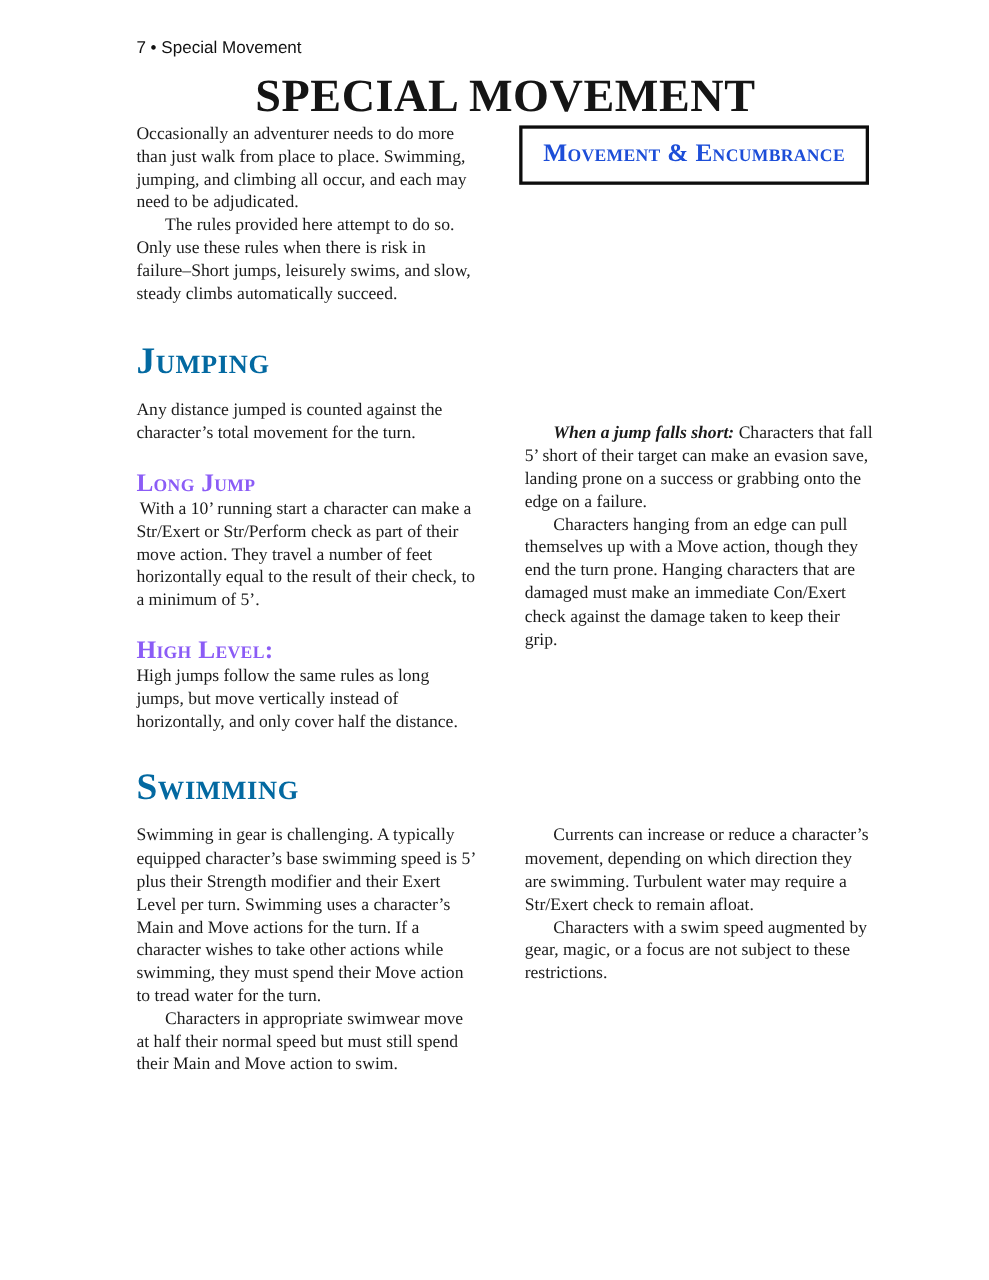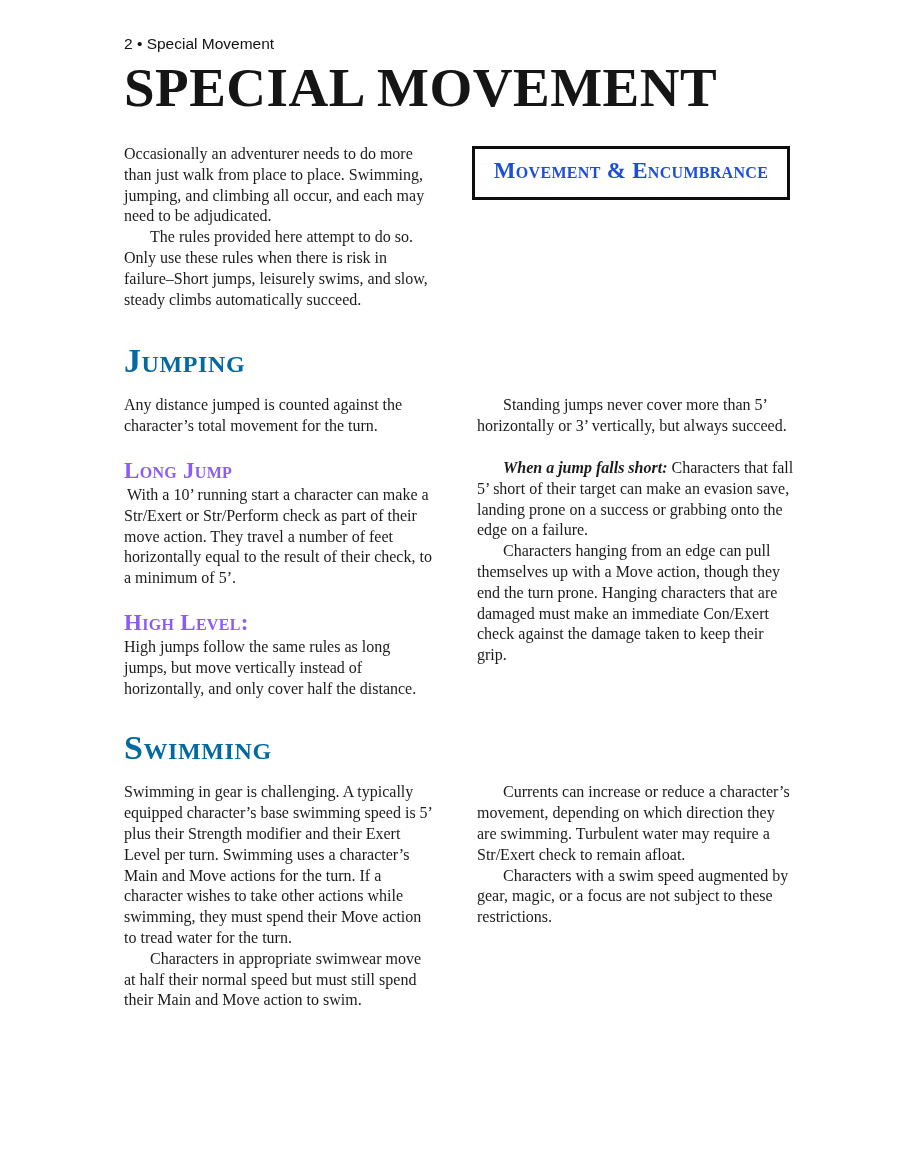--- a/index.html
+++ b/index.html
@@ -17,34 +17,34 @@
     padding: 34px 104px 0 124px; 
   }
   .page-header {
     font-family: "Liberation Sans", sans-serif;
     font-size: 15.5px;
     line-height: 20px;
     color: #111;
   }
   .doc-title {
     margin-top: 10px;
-    text-align: left;
-    font-size: 55px;
+    text-align: center;
+    font-size: 42px;
     line-height: 48px;
     font-weight: 700;
     letter-spacing: 0.5px;
     color: #151515;
   }
   .two-col {
     display: grid;
     grid-template-columns: 308px 318px;
     column-gap: 45px;
     align-items: start;
   }
-  .row-1 { margin-top: 32px; gap: 40px; }
+  .row-1 { margin-top: 0; gap: 40px; }
   p.body {
     font-size: 16px;
     line-height: 20.8px;
     text-align: left;
   }
   p.indent { text-indent: 26px; }
   p.tiny-indent { text-indent: 3px; }
   p.gap-above { margin-top: 21px; }
   .enc-box {
     border: 3px solid #0d0d0d;
@@ -82,21 +82,21 @@
     margin-bottom: 1px;
   }
   .bi { font-weight: 700; font-style: italic; }
 </style>
 </head>
 <body>
 
 <div class="page">
   <div class="content">
 
-    <div class="page-header">2 • Special Movement</div>
+    <div class="page-header">7 • Special Movement</div>
 
     <h1 class="doc-title">SPECIAL MOVEMENT</h1>
 
     <div class="two-col row-1">
       <div>
         <p class="body">Occasionally an adventurer needs to do more than just walk from place to place. Swimming, jumping, and climbing all occur, and each may need to be adjudicated.</p>
         <p class="body indent">The rules provided here attempt to do so. Only use these rules when there is risk in failure–Short jumps, leisurely swims, and slow, steady climbs automatically succeed.</p>
       </div>
       <div class="enc-box">
         <div class="enc-box-heading">Movement &amp; Encumbrance</div>
@@ -110,21 +110,20 @@
         <p class="body">Any distance jumped is counted against the character’s total movement for the turn.</p>
 
         <h3 class="sub-heading">Long Jump</h3>
         <p class="body tiny-indent">With a 10’ running start a character can make a Str/Exert or Str/Perform check as part of their move action. They travel a number of feet horizontally equal to the result of their check, to a minimum of 5’.</p>
 
         <h3 class="sub-heading">High Level:</h3>
         <p class="body">High jumps follow the same rules as long jumps, but move vertically instead of horizontally, and only cover half the distance.</p>
       </div>
 
       <div>
-        <p class="body indent">Standing jumps never cover more than 5’ horizontally or 3’ vertically, but always succeed.</p>
         <p class="body indent gap-above"><span class="bi">When a jump falls short:</span><span> Characters that fall 5’ short of their target can make an evasion save, landing prone on a success or grabbing onto the edge on a failure.</span></p>
         <p class="body indent">Characters hanging from an edge can pull themselves up with a Move action, though they end the turn prone. Hanging characters that are damaged must make an immediate Con/Exert check against the damage taken to keep their grip.</p>
       </div>
     </div>
 
     <h2 class="section-heading h-swimming">Swimming</h2>
 
     <div class="two-col section-body">
       <div>
         <p class="body">Swimming in gear is challenging. A typically equipped character’s base swimming speed is 5’ plus their Strength modifier and their Exert Level per turn. Swimming uses a character’s Main and Move actions for the turn. If a character wishes to take other actions while swimming, they must spend their Move action to tread water for the turn.</p>

